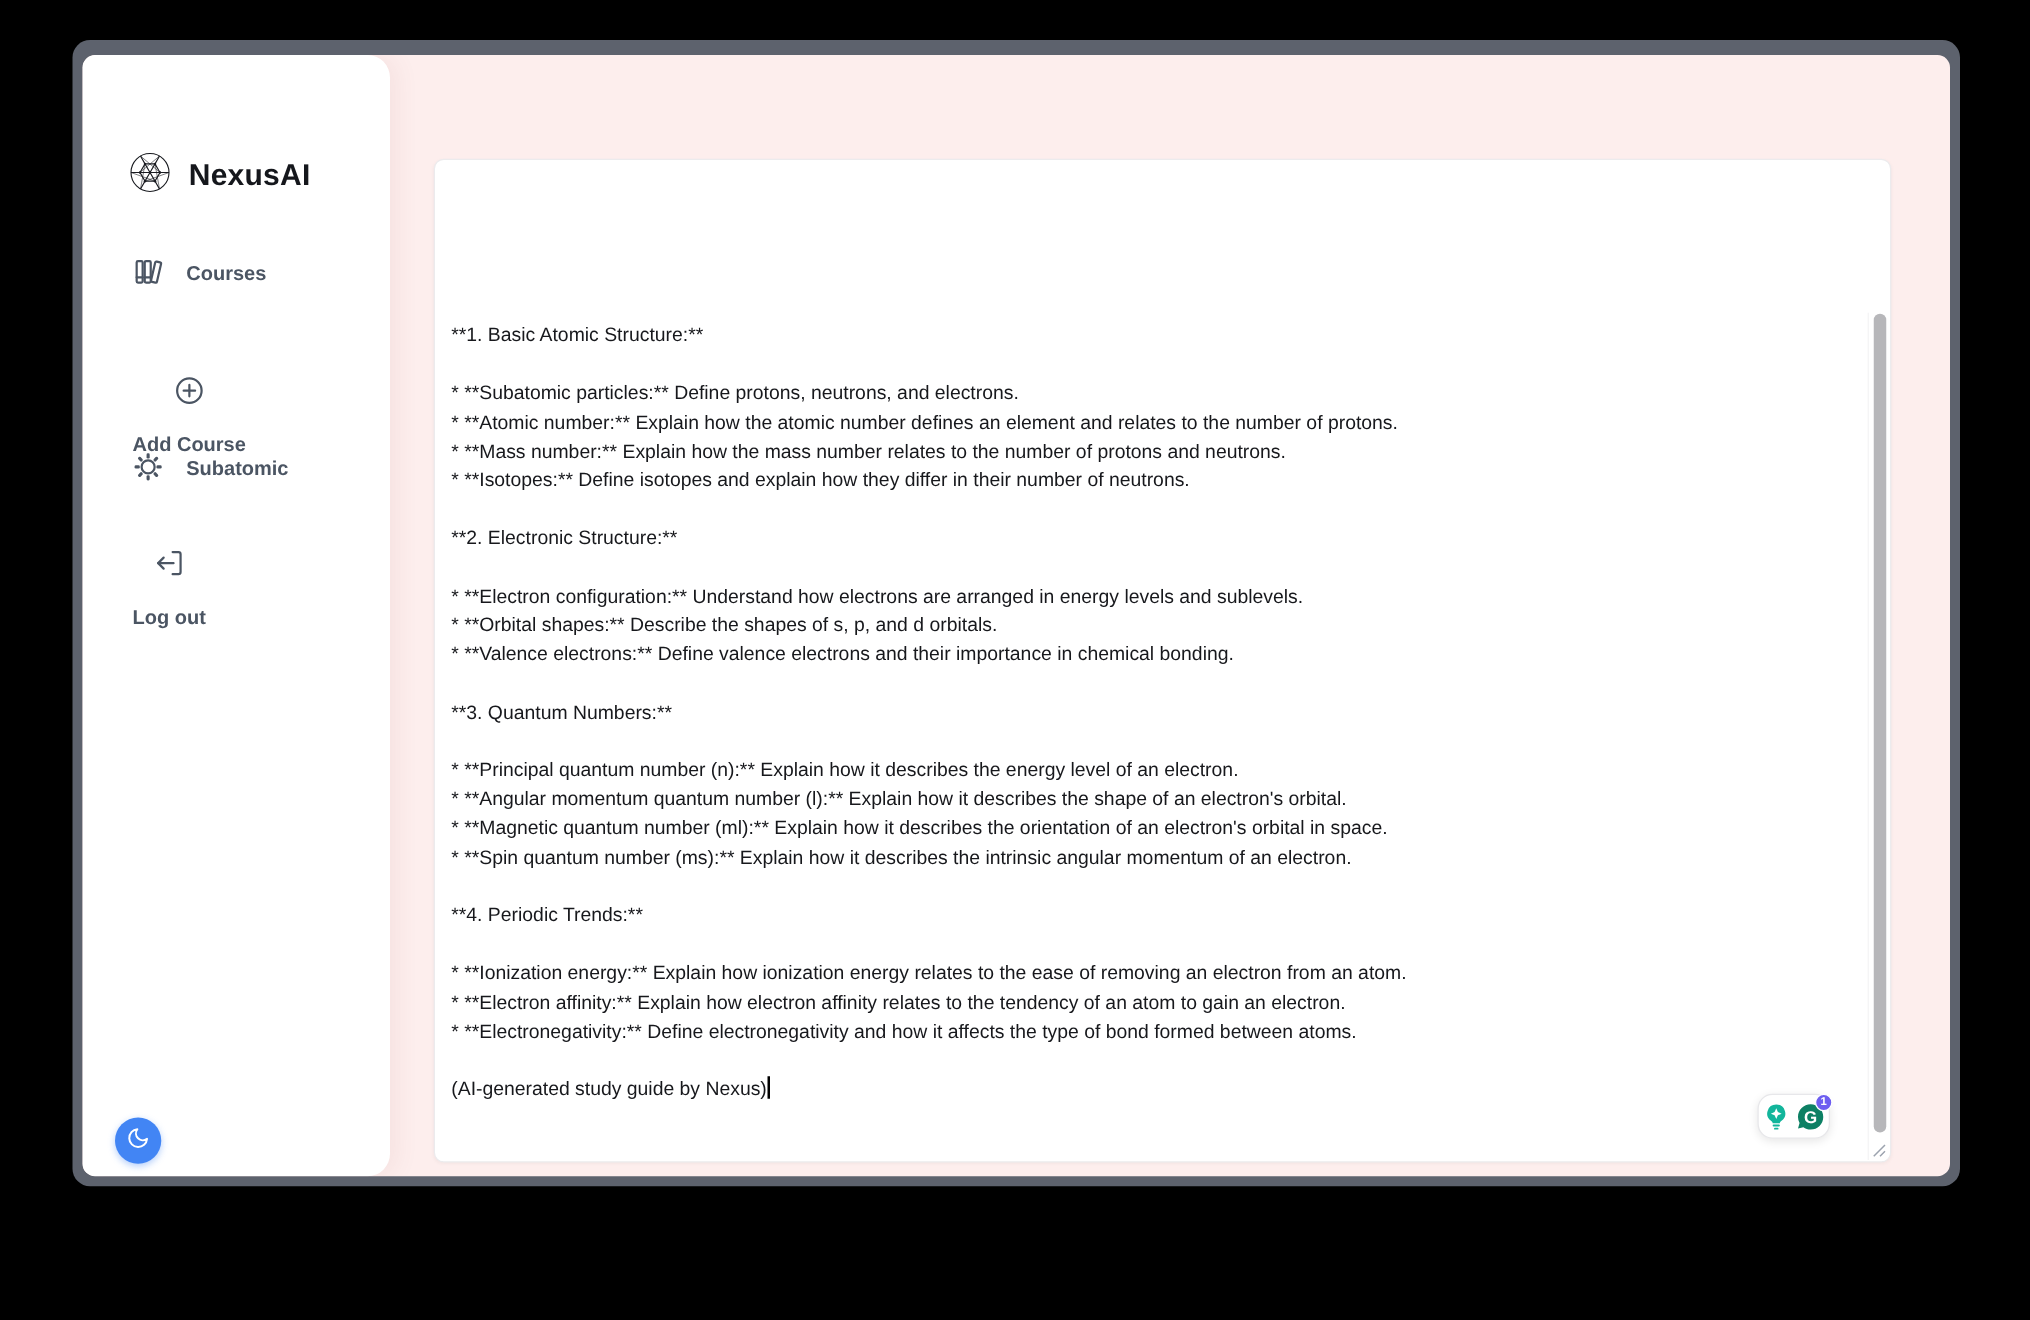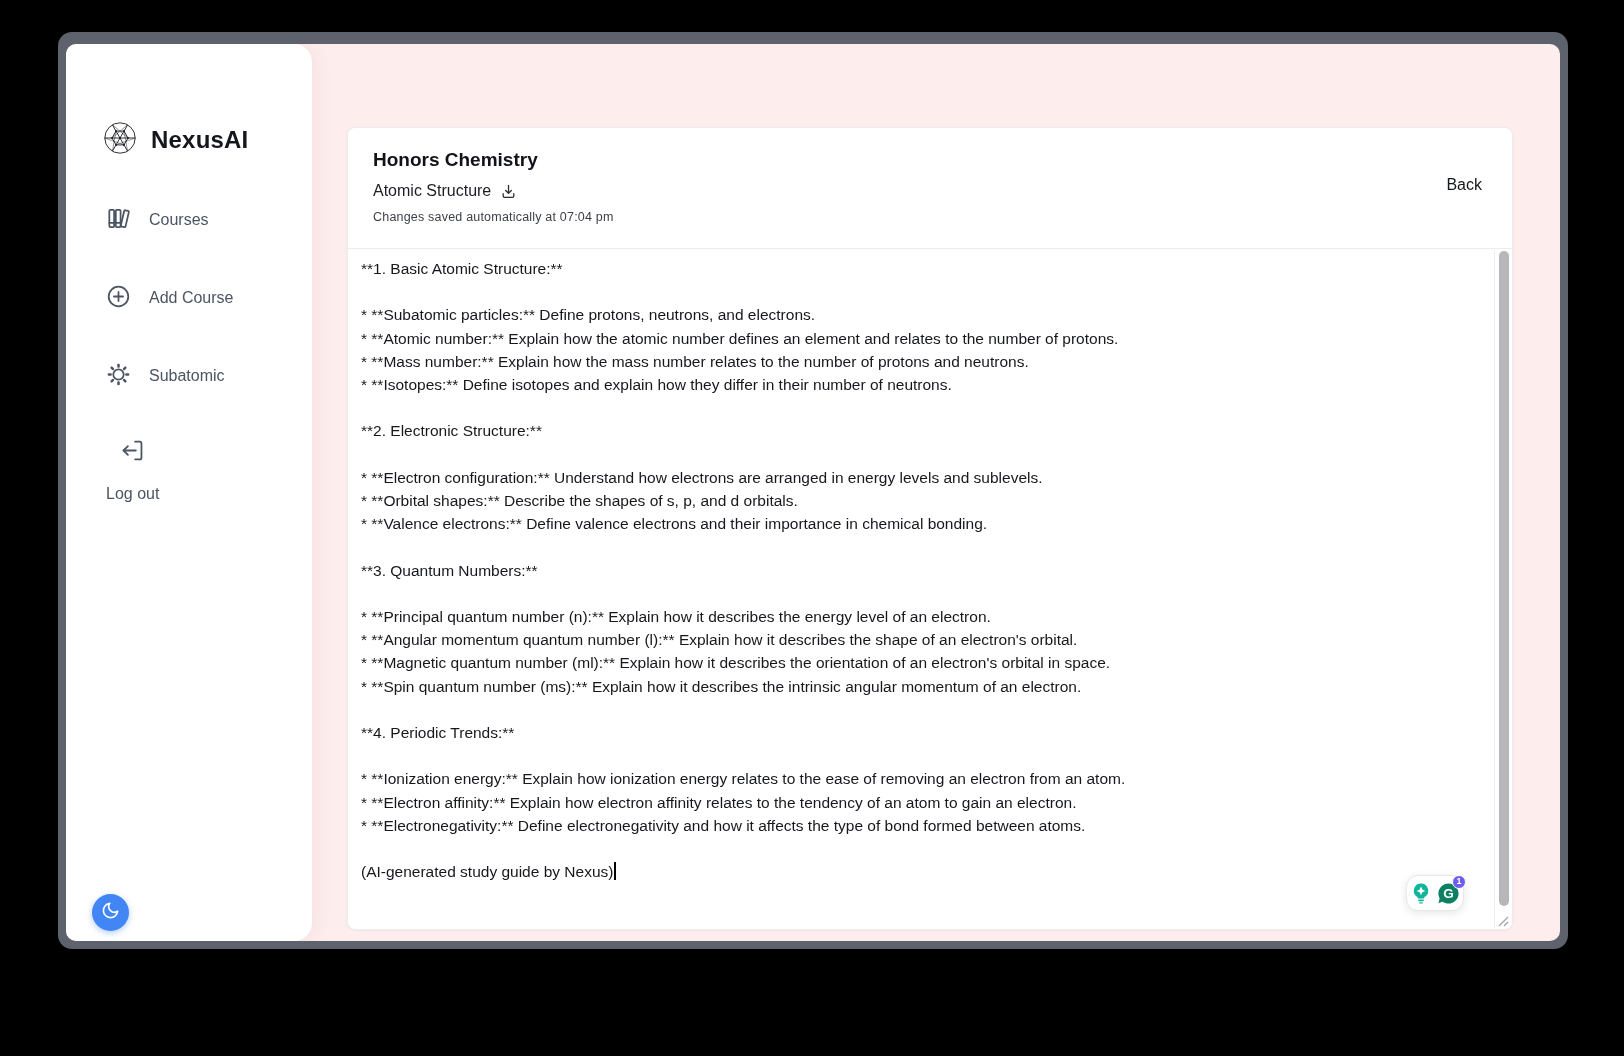--- a/index.html
+++ b/index.html
@@ -9,22 +9,22 @@
             background:#5d626d; border-radius:14px; box-shadow:0 18px 50px rgba(0,0,0,.55); }
   .window-inner { position:absolute; left:8px; right:8px; top:12px; bottom:8px;
                   background:#fdeeed; border-radius:10px; overflow:hidden; }
 
   
   .sidebar { position:absolute; left:0; top:0; bottom:0; width:246px; background:#fff;
              border-radius:10px 18px 18px 10px; box-shadow:6px 0 18px rgba(150,90,90,.07); }
   .logo-row { position:absolute; left:36px; top:76px; display:flex; align-items:center; gap:13px; }
   .logo-text { font-size:24px; font-weight:700; color:#15171c; letter-spacing:.2px; }
   .nav-item { position:absolute; left:40px; display:flex; align-items:center; gap:18px; height:28px; cursor:pointer; }
-  .nav-item .label { font-size:16px; font-weight:400; color:#4b5563; }
-  .nav-courses { top:162px; } .nav-add { top:240px; } .nav-settings { top:318px; } .nav-logout { top:394px;flex-direction:column; }
+  .nav-item .label { font-size:16px; font-weight:700; color:#4b5563; }
+  .nav-courses { top:162px; } .nav-add { top:256px;flex-direction:column; } .nav-settings { top:318px; } .nav-logout { top:394px;flex-direction:column; }
   .theme-toggle { position:absolute; left:26px; bottom:10px; width:37px; height:37px; border-radius:50%;
                   background:#4285f4; display:flex; align-items:center; justify-content:center; cursor:pointer;
                   box-shadow:0 2px 6px rgba(66,133,244,.4); }
 
   
   .card { position:absolute; left:281px; top:83px; width:1166px; height:803px; background:#fff;
           border:1px solid #ecebed; border-radius:8px; box-shadow:0 1px 3px rgba(0,0,0,.04); }
   .card-header { position:absolute; left:0; right:0; top:0; height:121px; border-bottom:1px solid #ececef; }
   .course-title { position:absolute; left:25px; top:21px; font-size:19px; font-weight:700; color:#111318; }
   .lesson-row { position:absolute; left:25px; top:54px; display:flex; align-items:center; gap:9px; }
@@ -136,35 +136,20 @@
       <div class="theme-toggle">
         <span>
           <svg width="19" height="19" viewBox="0 0 24 24" fill="none" stroke="#fff" stroke-width="2" stroke-linecap="round" stroke-linejoin="round">
             <path d="M21 12.79A9 9 0 1 1 11.21 3 7 7 0 0 0 21 12.79z"></path>
           </svg>
         </span>
       </div>
     </div>
 
     <div class="card">
-      <div class="card-header">
-        <div class="course-title">Honors Chemistry</div>
-        <div class="lesson-row">
-          <span class="lesson-title">Atomic Structure</span>
-          <span class="download-btn">
-            <svg width="17" height="17" viewBox="0 0 24 24" fill="none" stroke="#2a2c31" stroke-width="1.8" stroke-linecap="round" stroke-linejoin="round">
-              <path d="M12 3.5v10.5"></path>
-              <path d="M8 10.5l4 4 4-4"></path>
-              <path d="M4.5 15v3.2a2 2 0 0 0 2 2h11a2 2 0 0 0 2-2V15"></path>
-            </svg>
-          </span>
-        </div>
-        <div class="autosave">Changes saved automatically at 07:04 pm</div>
-        <div class="back-btn">Back</div>
-      </div>
 
       <div class="editor">
         <div class="editor-text"><span>**1. Basic Atomic Structure:**
 
 * **Subatomic particles:** Define protons, neutrons, and electrons.
 * **Atomic number:** Explain how the atomic number defines an element and relates to the number of protons.
 * **Mass number:** Explain how the mass number relates to the number of protons and neutrons.
 * **Isotopes:** Define isotopes and explain how they differ in their number of neutrons.
 
 **2. Electronic Structure:**

